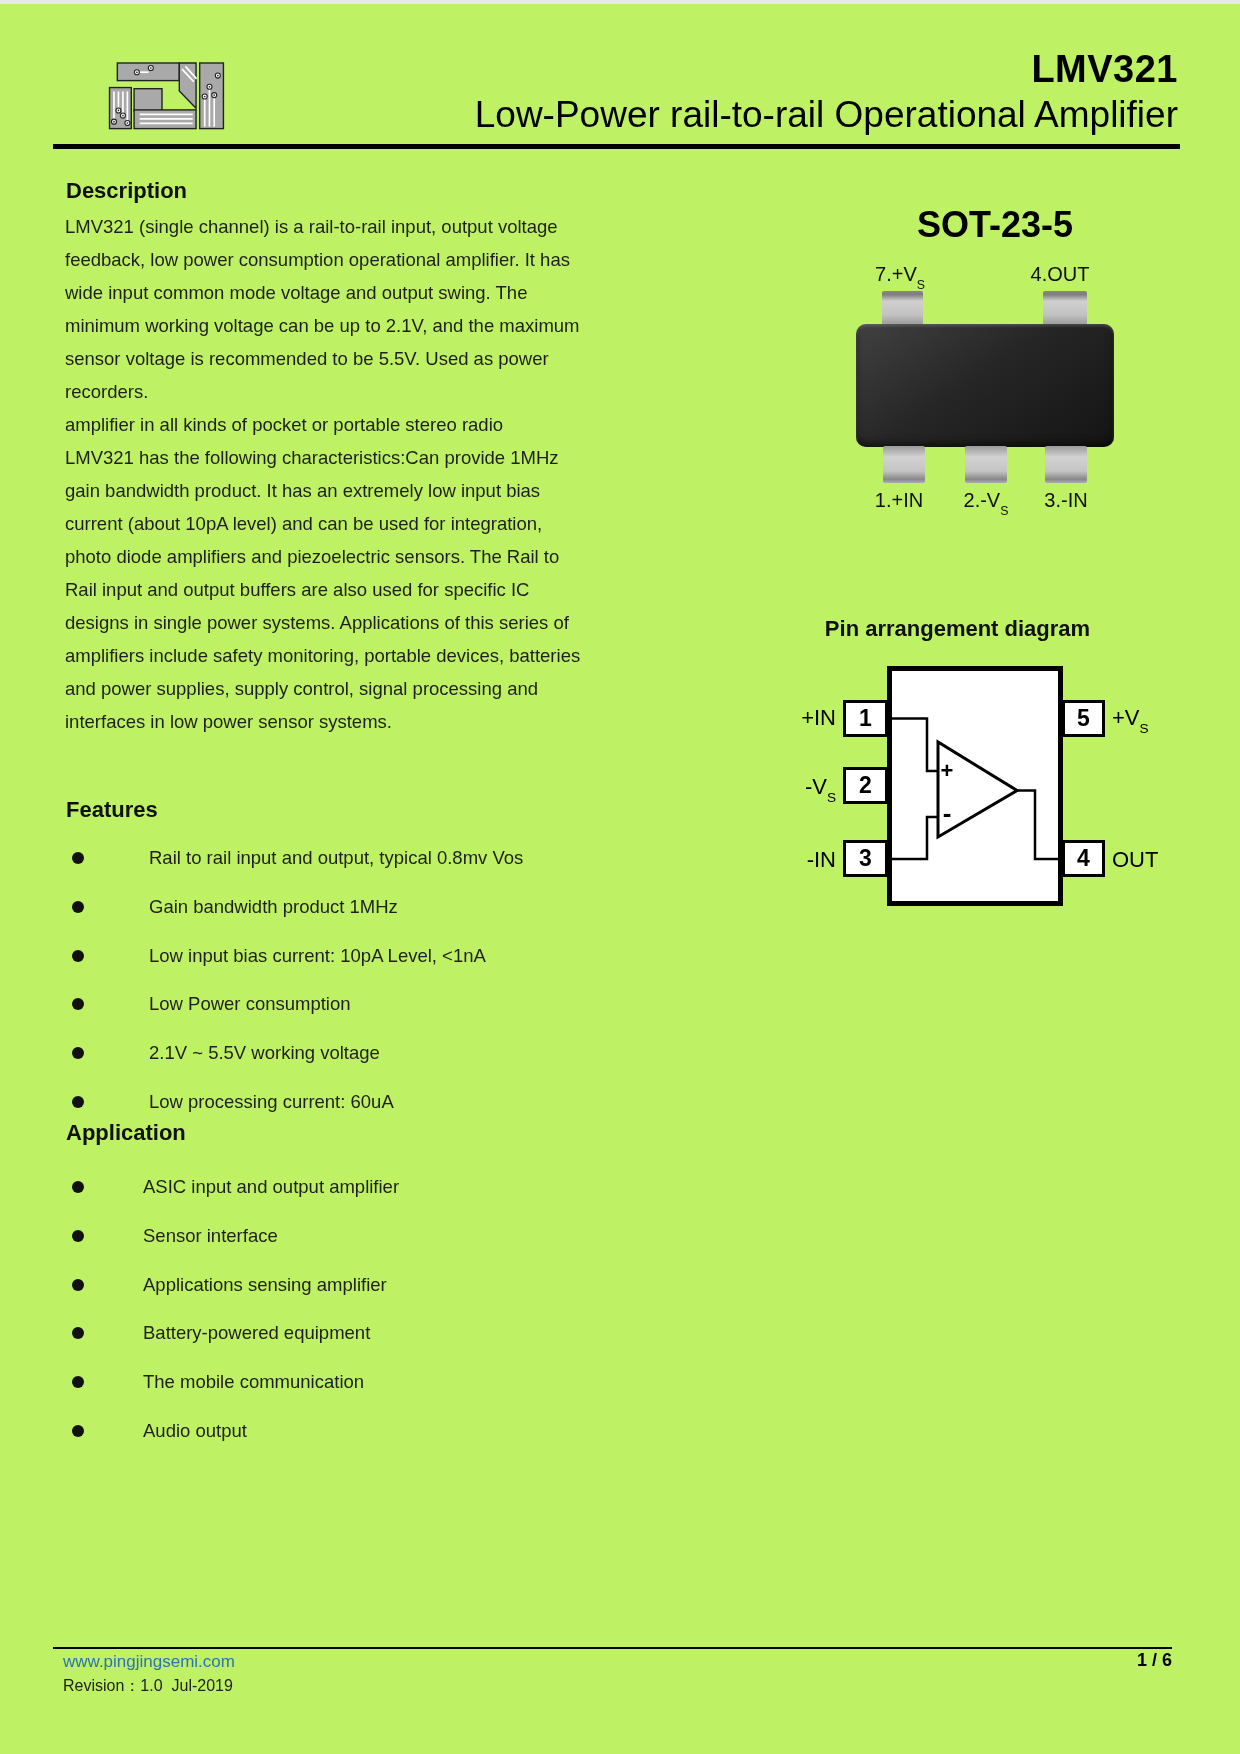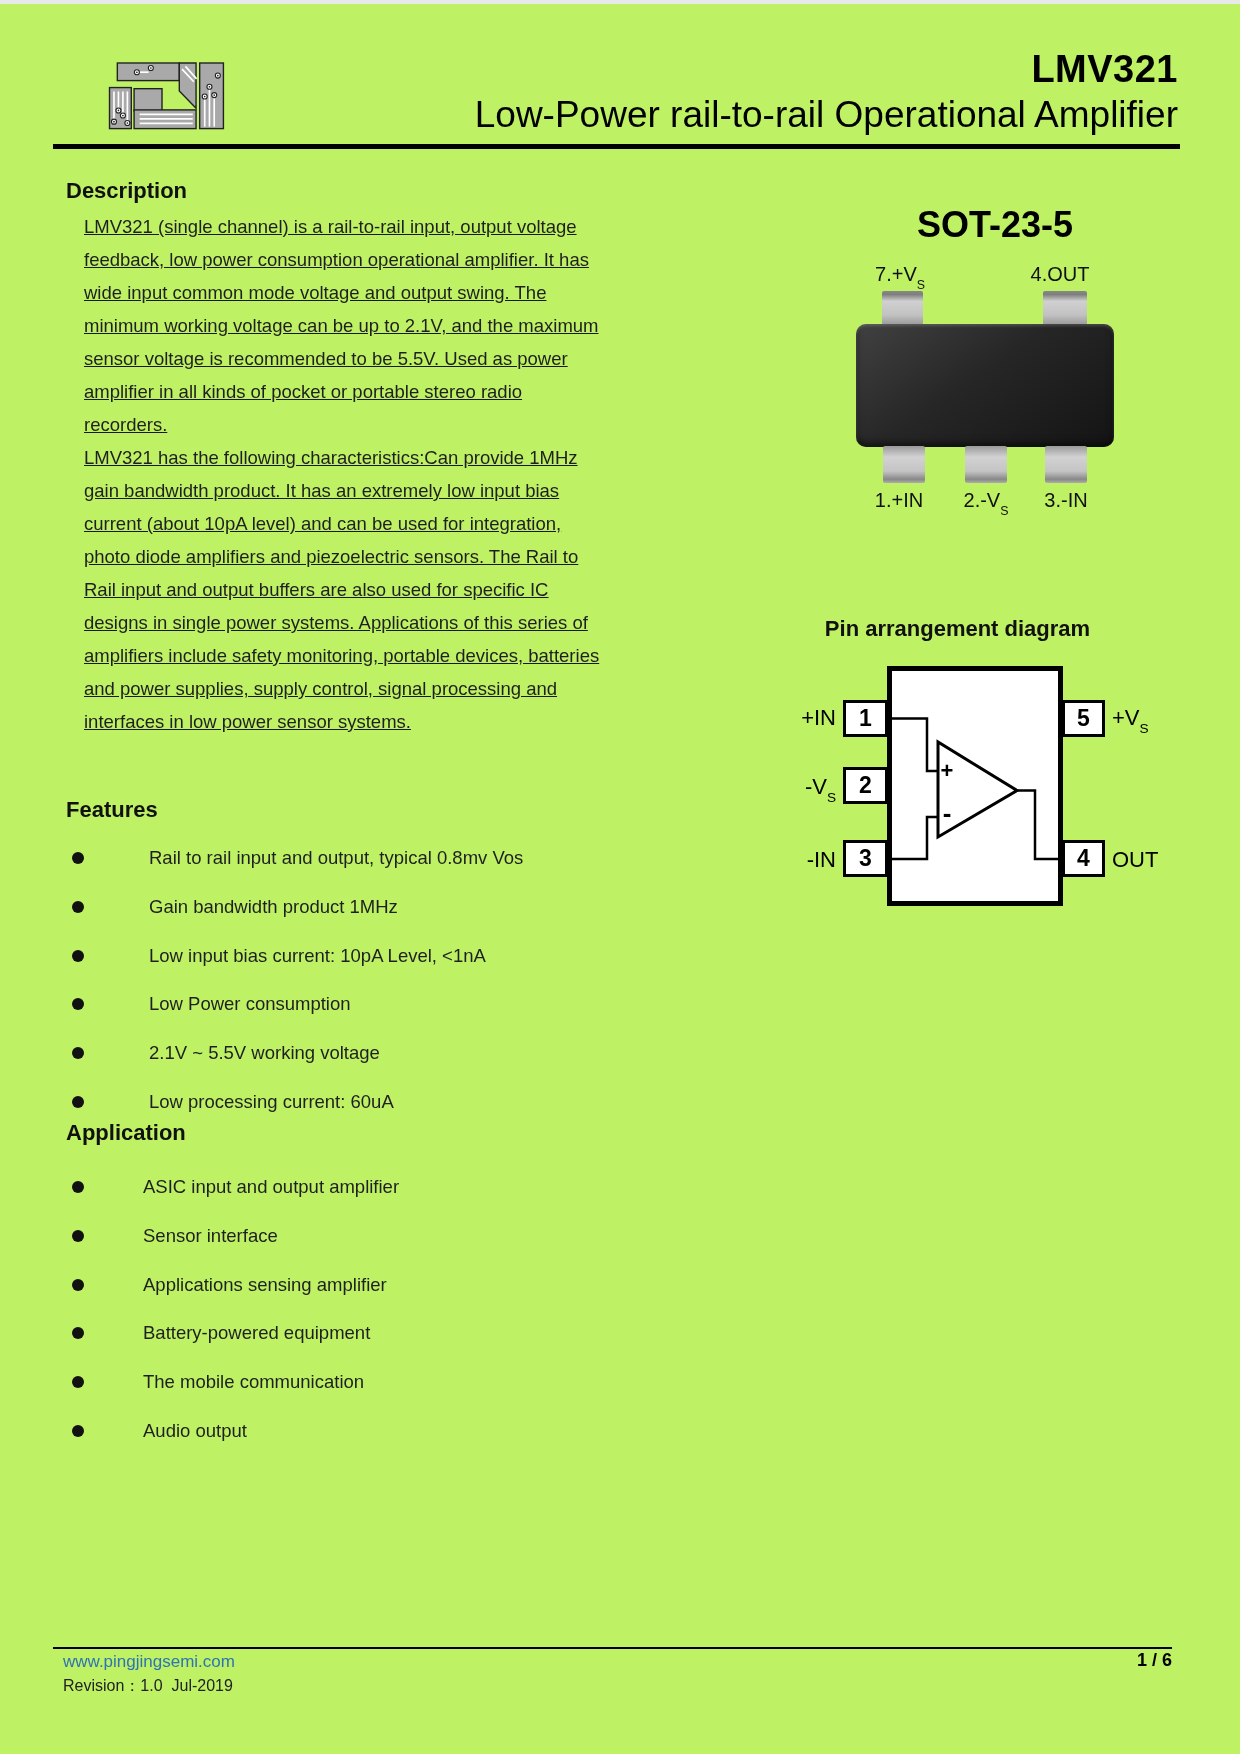--- a/index.html
+++ b/index.html
@@ -8,21 +8,21 @@
     font-family:"Liberation Sans","DejaVu Sans",sans-serif; color:#1a1a1a;
     margin:4px auto; overflow:hidden;
   }
   .abs{position:absolute;}
   
   .product-title{right:62px; top:44px; font-size:38px; font-weight:bold; color:#000; letter-spacing:0.5px;}
   .page-subtitle{right:62px; top:90px; font-size:37px; color:#000;}
   .header-rule{left:53px; top:140px; width:1127px; height:5px; background:#000;}
   
   .sec-heading{font-size:22px; font-weight:bold; color:#111;}
-  .desc-lines{left:84px; top:206px;text-decoration:underline;}
+  .desc-lines{left:65px; top:206px;}
   .pline{height:33px; line-height:33px; font-size:18.5px; white-space:nowrap; color:#1f1f1f;}
   .blist{left:66px;}
   .b-item{display:flex; align-items:flex-start; height:48.8px;gap:40px;}
   .dot{width:12px; height:12px; border-radius:50%; background:#111; flex:none; margin-top:4px;}
   .b-text{font-size:18.5px; line-height:20px; white-space:nowrap; color:#1f1f1f;}
   .feat .dot{margin-left:6px; margin-right:25px;}
   .appl .dot{margin-left:6px; margin-right:19px;}
   
   .sot-title{left:870px; top:200px; width:250px; text-align:center; font-size:36px; font-weight:bold; color:#000;}
   .pkg-label{font-size:20px; color:#111; text-align:center; width:90px; white-space:pre;}
@@ -105,22 +105,22 @@
   <div class="abs header-rule"></div>
 
   <div class="abs sec-heading" style="left:66px; top:174px;">Description</div>
   <div class="abs desc-lines">
 
   <div class="pline">LMV321 (single channel) is a rail-to-rail input, output voltage</div>
       <div class="pline">feedback, low power consumption operational amplifier. It has</div>
       <div class="pline">wide input common mode voltage and output swing. The</div>
       <div class="pline">minimum working voltage can be up to 2.1V, and the maximum</div>
       <div class="pline">sensor voltage is recommended to be 5.5V. Used as power</div>
+      <div class="pline">recorders.</div>
       <div class="pline">amplifier in all kinds of pocket or portable stereo radio</div>
-      <div class="pline">recorders.</div>
       <div class="pline">LMV321 has the following characteristics:Can provide 1MHz</div>
       <div class="pline">gain bandwidth product. It has an extremely low input bias</div>
       <div class="pline">current (about 10pA level) and can be used for integration,</div>
       <div class="pline">photo diode amplifiers and piezoelectric sensors. The Rail to</div>
       <div class="pline">Rail input and output buffers are also used for specific IC</div>
       <div class="pline">designs in single power systems. Applications of this series of</div>
       <div class="pline">amplifiers include safety monitoring, portable devices, batteries</div>
       <div class="pline">and power supplies, supply control, signal processing and</div>
       <div class="pline">interfaces in low power sensor systems.</div>
     </div>

